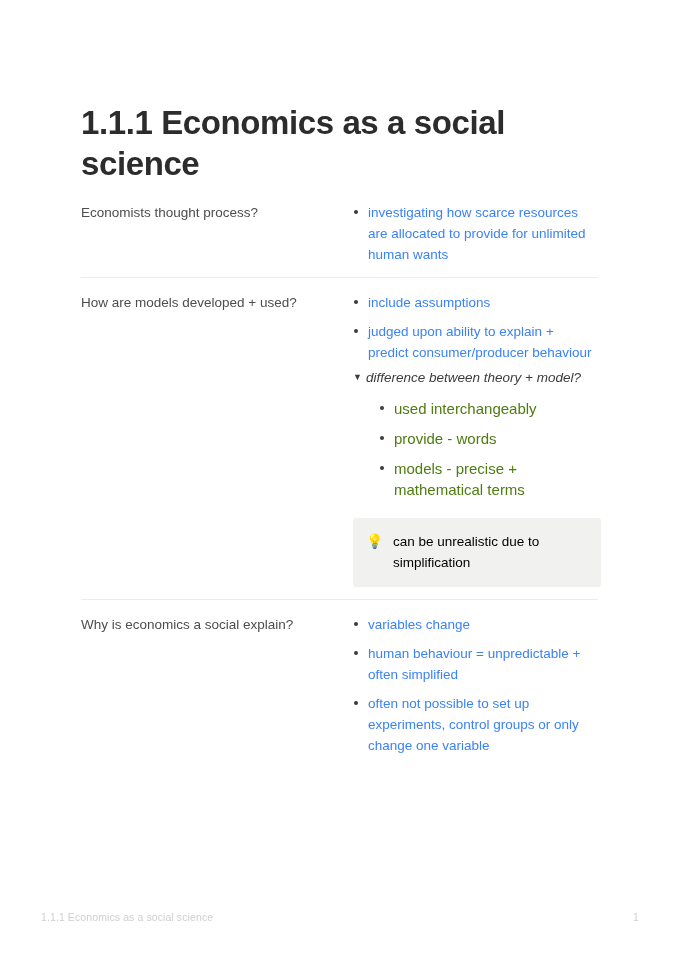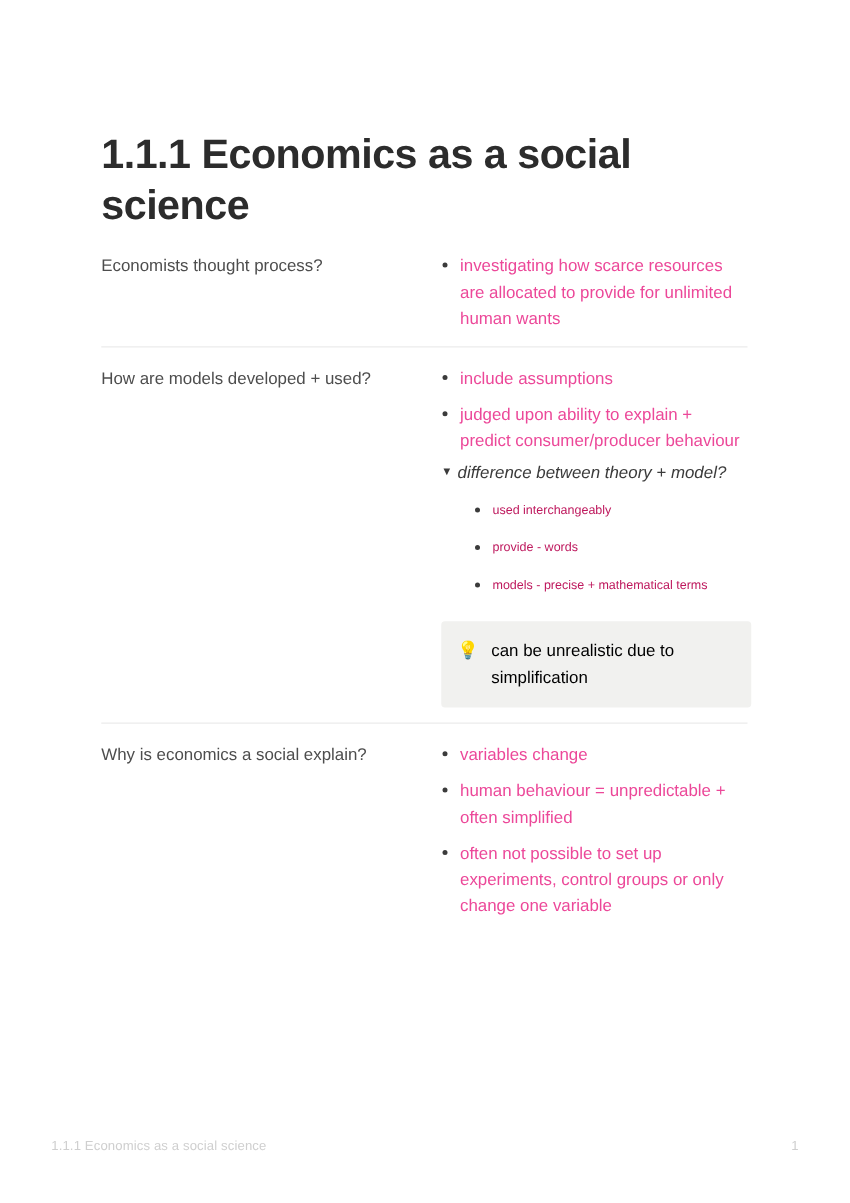--- a/index.html
+++ b/index.html
@@ -66,21 +66,21 @@
   ul.blist {
     list-style: none;
     margin: 0;
     padding: 0;
   }
   ul.blist > li {
     position: relative;
     padding-left: 15px;
     font-size: 13.5px;
     line-height: 21px;
-    color: #ec4899;
+    color: #3b82f6;
     margin-bottom: 8px;
   }
   ul.blist > li:last-child { margin-bottom: 0; }
   ul.blist > li > .dot {
     position: absolute;
     left: 1px;
     top: 8px;
     width: 4px;
     height: 4px;
     border-radius: 50%;
@@ -111,23 +111,23 @@
 
   
   ul.sublist {
     list-style: none;
     margin: 10px 0 0 0;
     padding: 0 0 0 26px;
   }
   ul.sublist > li {
     position: relative;
     padding-left: 15px;
-    font-size: 10px;
-    line-height: 21px;
-    color: #be185d;
+    font-size: 15px;
+    line-height: 21px;
+    color: #4d7c0f;
     margin-bottom: 9px;
   }
   ul.sublist > li:last-child { margin-bottom: 0; }
   ul.sublist > li > .dot {
     position: absolute;
     left: 1px;
     top: 8px;
     width: 4px;
     height: 4px;
     border-radius: 50%;

